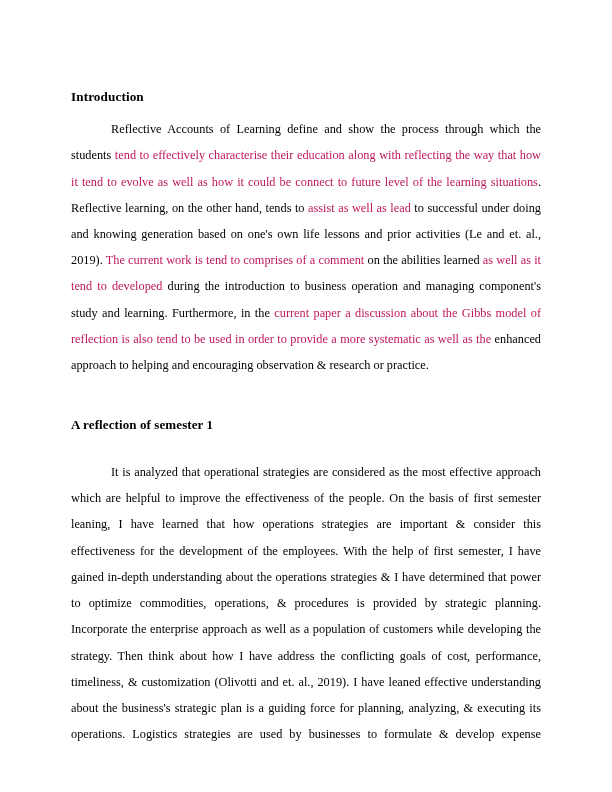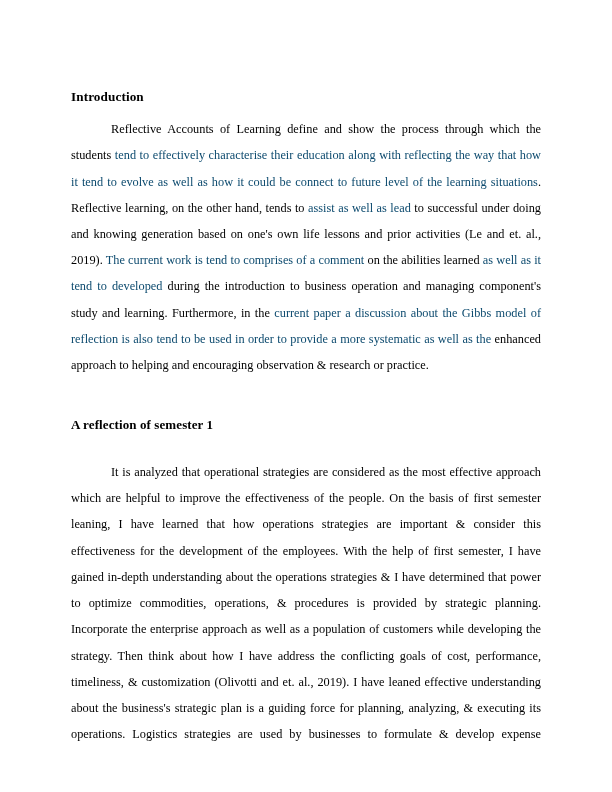--- a/index.html
+++ b/index.html
@@ -41,21 +41,21 @@
     line-height: 26.2px;
     margin: 0;
     text-align: justify;
     text-justify: inter-word;
     hyphens: none;
   }
   p.indent {
     text-indent: 40px;
   }
   .red {
-    color: #0c4a6e;
+    color: #be185d;
   }
   .spacer-sm { height: 25px; }
 </style>
 </head>
 <body>
 
 <div class="page">
   <div class="content">
 
     <h1 class="heading">Introduction</h1>

